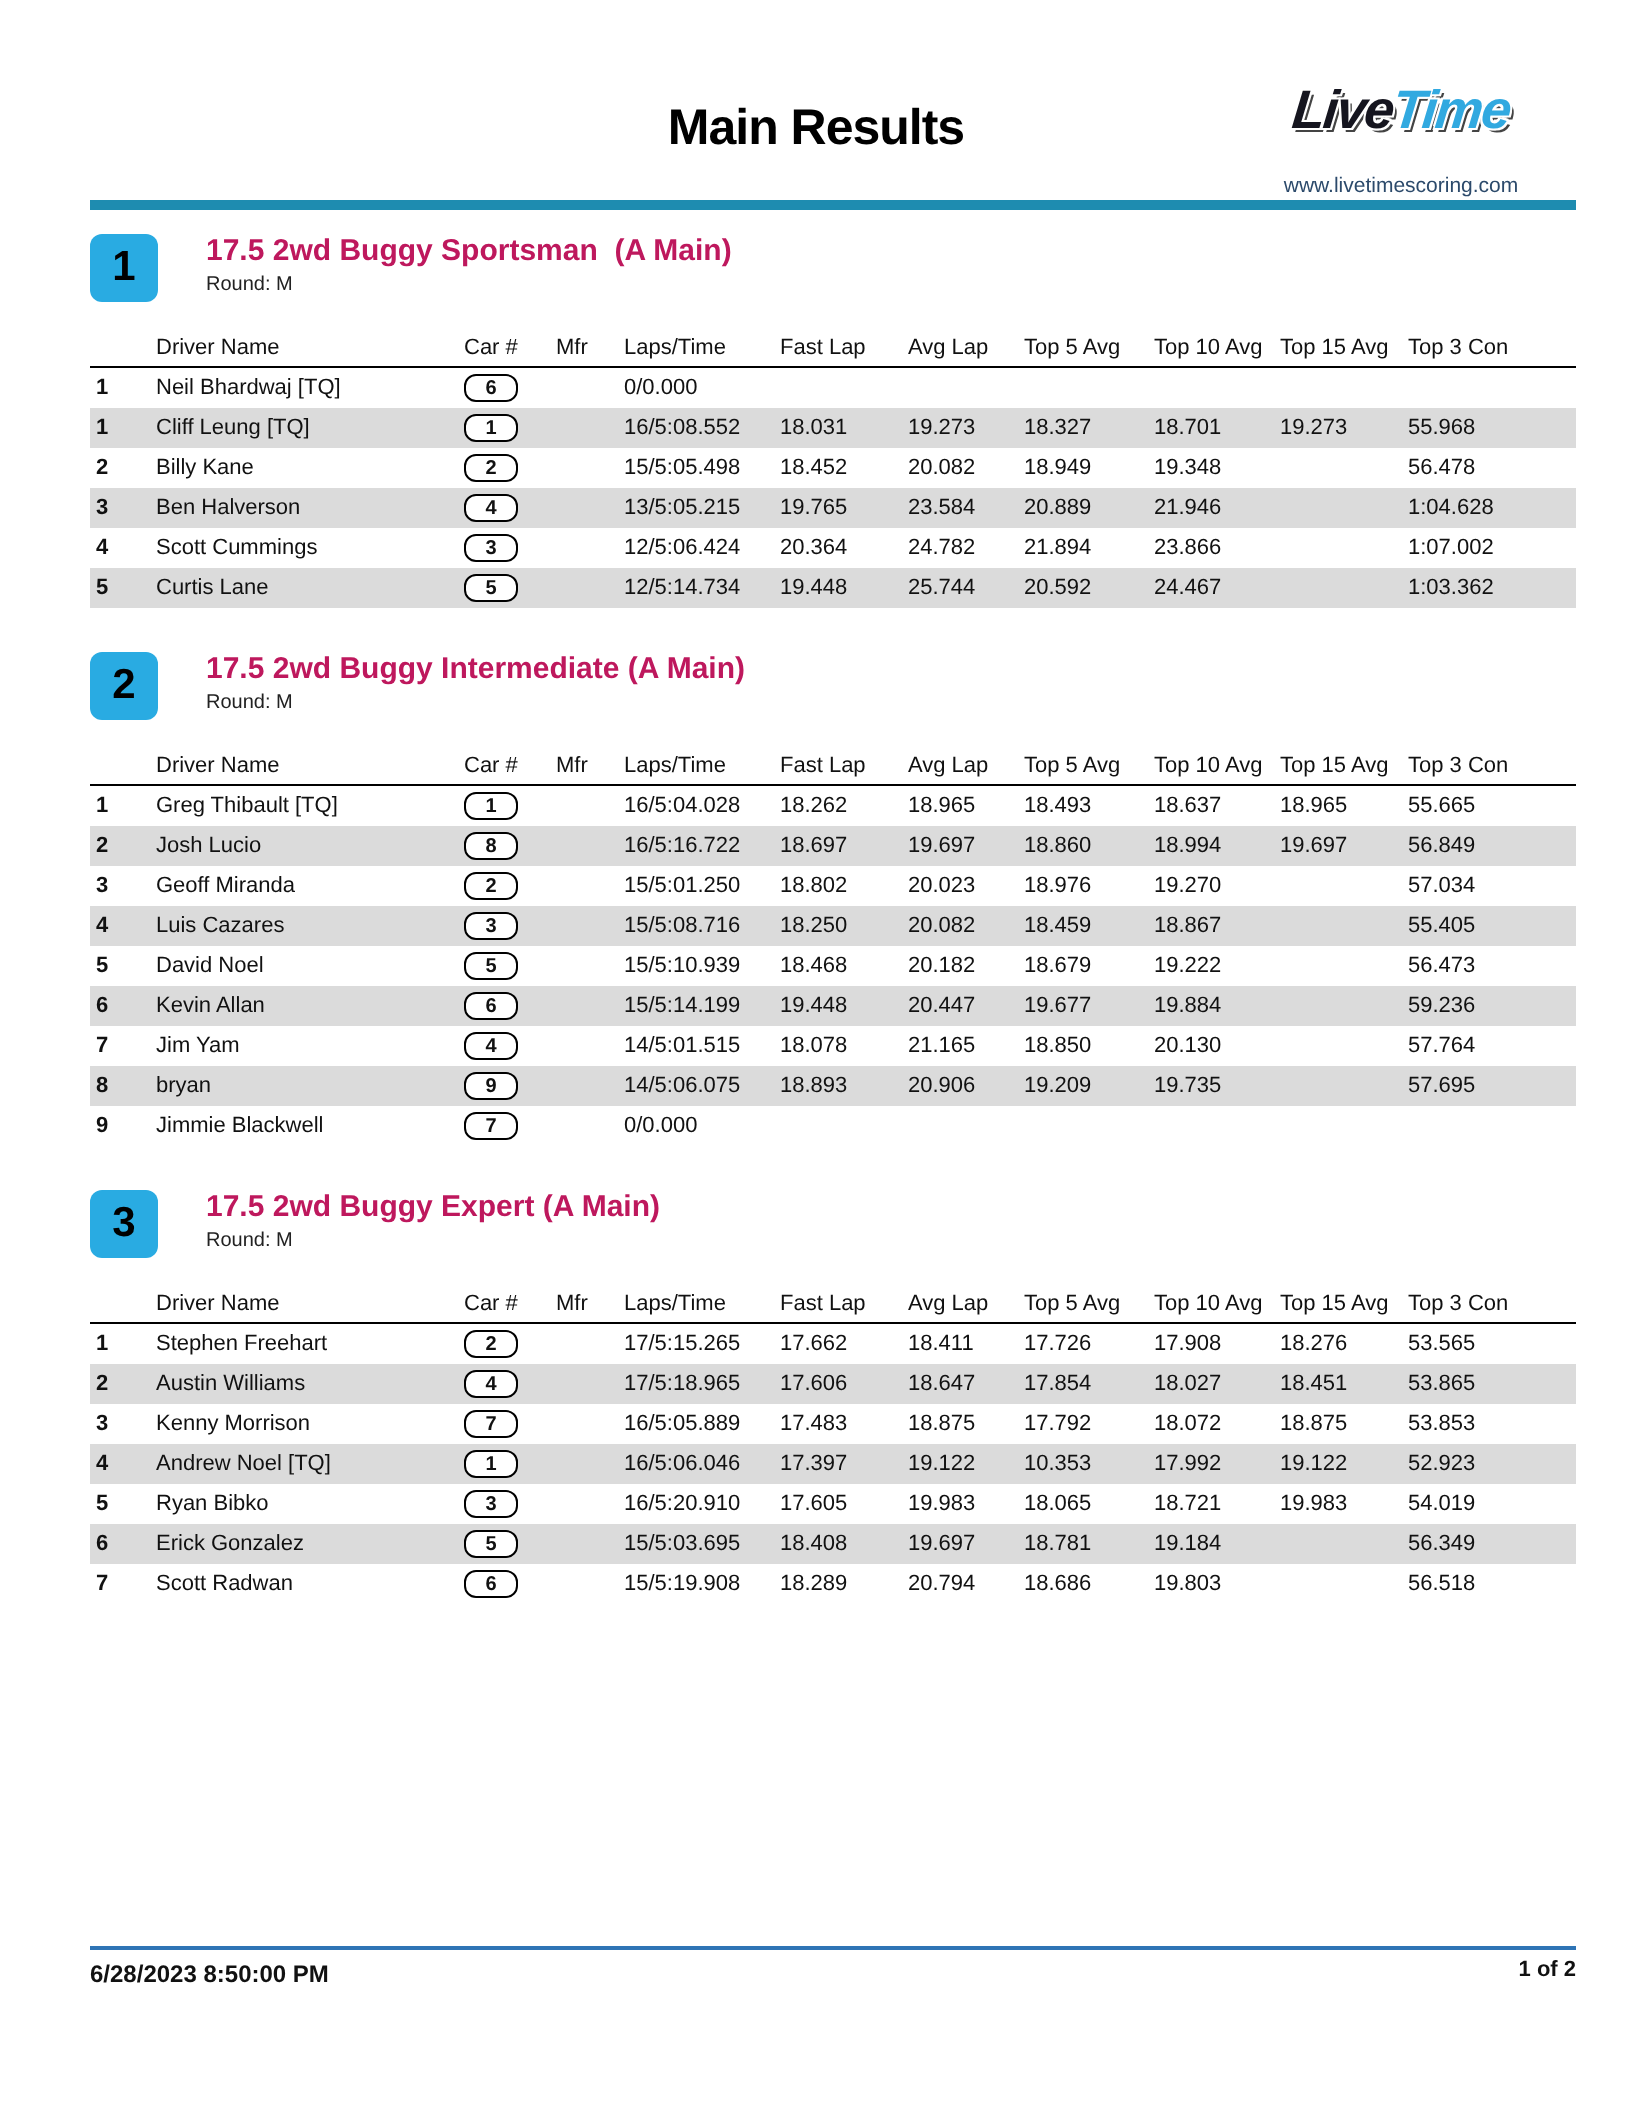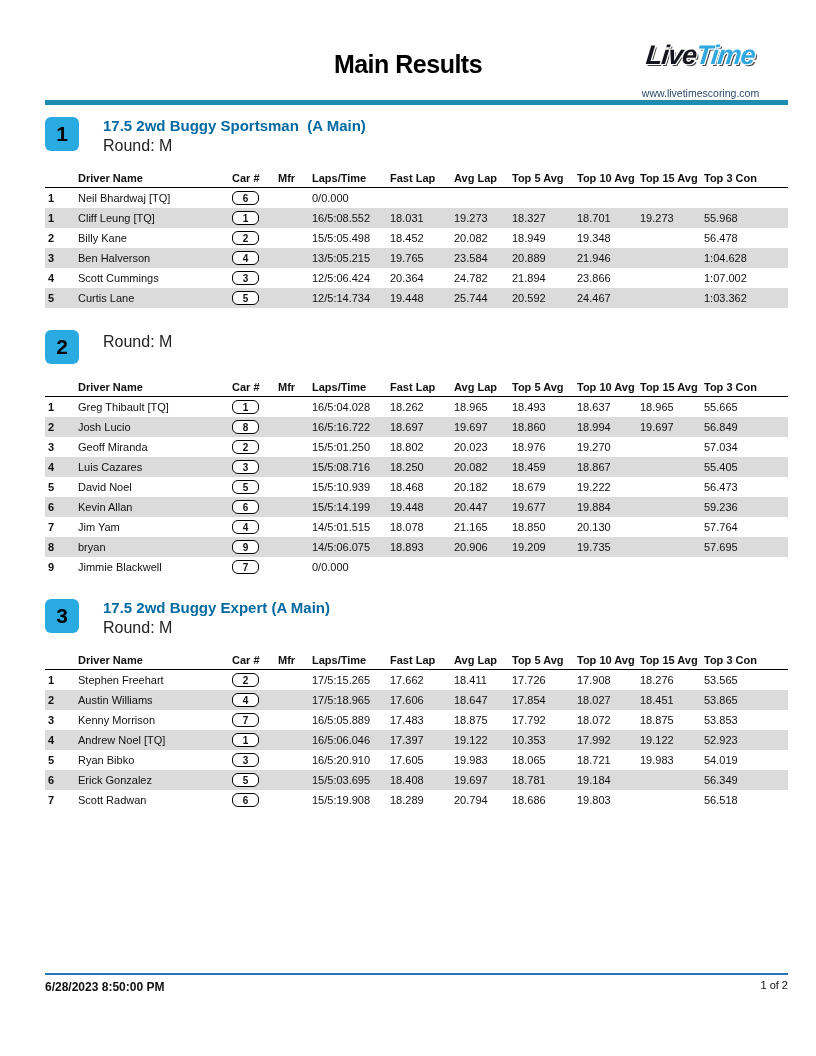--- a/index.html
+++ b/index.html
@@ -46,53 +46,53 @@
   .section:first-child { margin-top: 12px; }
 
   .section-head { display: flex; align-items: flex-start; }
   .section-num {
     width: 34px; height: 34px; flex: 0 0 34px;
     background: #29abe2; border-radius: 6px;
     display: flex; align-items: center; justify-content: center;
     font-size: 21px; font-weight: 700; color: #000;
   }
   .section-head-text { margin-left: 24px; }
-  .section-title { font-size: 15px; font-weight: 700; color: #0369a1; white-space: pre; }
-  .section-round { margin-top: 3px; font-size: 16px; color: #222; }
+  .section-title { font-size: 15px; font-weight: 700; color: #be185d; white-space: pre; }
+  .section-round { margin-top: 3px; font-size: 10px; color: #222; }
 
   
   .rtable { margin-top: 14px; width: 743px; }
   .trow {
     display: grid;
     grid-template-columns: 33px 154px 46px 34px 78px 64px 58px 65px 63px 64px auto;
     align-items: center;
     height: 20px;
     font-size: 11px;
   }
-  .thead { font-weight: 700; border-bottom: 1.5px solid #000; height: 19px; }
+  .thead { font-weight: 400; border-bottom: 1.5px solid #000; height: 19px; }
   .trow.alt { background: #dbdbdb; }
   .cell { overflow: hidden; white-space: nowrap; }
   .cell.pos { font-weight: 700; padding-left: 3px; }
   .car-badge {
     display: inline-block; width: 27px; height: 14px; line-height: 13px;
     border: 1.7px solid #000; border-radius: 6px; background: #fff;
     text-align: center; font-weight: 700; font-size: 10px;
   }
 
   
   .report-footer {
     position: absolute; top: 973px; left: 45px; width: 743px;
     border-top: 2px solid #2e74b5; padding-top: 4px;
   }
   .footer-row { position: relative; height: 34px; }
   .footer-left { position: absolute; left: 0; top: 1px; font-size: 12px; font-weight: 700; }
   .footer-center { position: absolute; left: 0; width: 100%; text-align: center; top: 3px; }
   .footer-event { font-size: 11px; font-weight: 700; }
   .footer-dates { font-size: 9px; font-weight: 700; margin-top: 3px; }
-  .footer-right { position: absolute; right: 0; top: 0; font-size: 11px; font-weight: 400; }
+  .footer-right { position: absolute; right: 0; top: 0; font-size: 11px; font-weight: 700; }
 </style>
 </head>
 <body>
 
 <div class="page">
 
   <div class="report-header">
     <div class="report-title">Main Results</div>
     <div class="logo-block">
       <div class="logo-text"><span class="live">Live</span><span class="time">Time</span></div>
@@ -205,20 +205,21 @@
               <span class="cell">1:03.362</span>
             </div>
           </div>
     </div>
   </div>
 
   <div class="section">
     <div class="section-head">
       <div class="section-num">2</div>
       <div class="section-head-text">
+        <div class="section-title">17.5 2wd Buggy Intermediate (A Main)</div>
         <div class="section-round">Round: M</div>
       </div>
     </div>
     <div class="rtable">
       <div class="trow thead">
         <span class="cell"></span>
       <span class="cell">Driver Name</span>
             <span class="cell">Car #</span>
             <span class="cell">Mfr</span>
             <span class="cell">Laps/Time</span>

